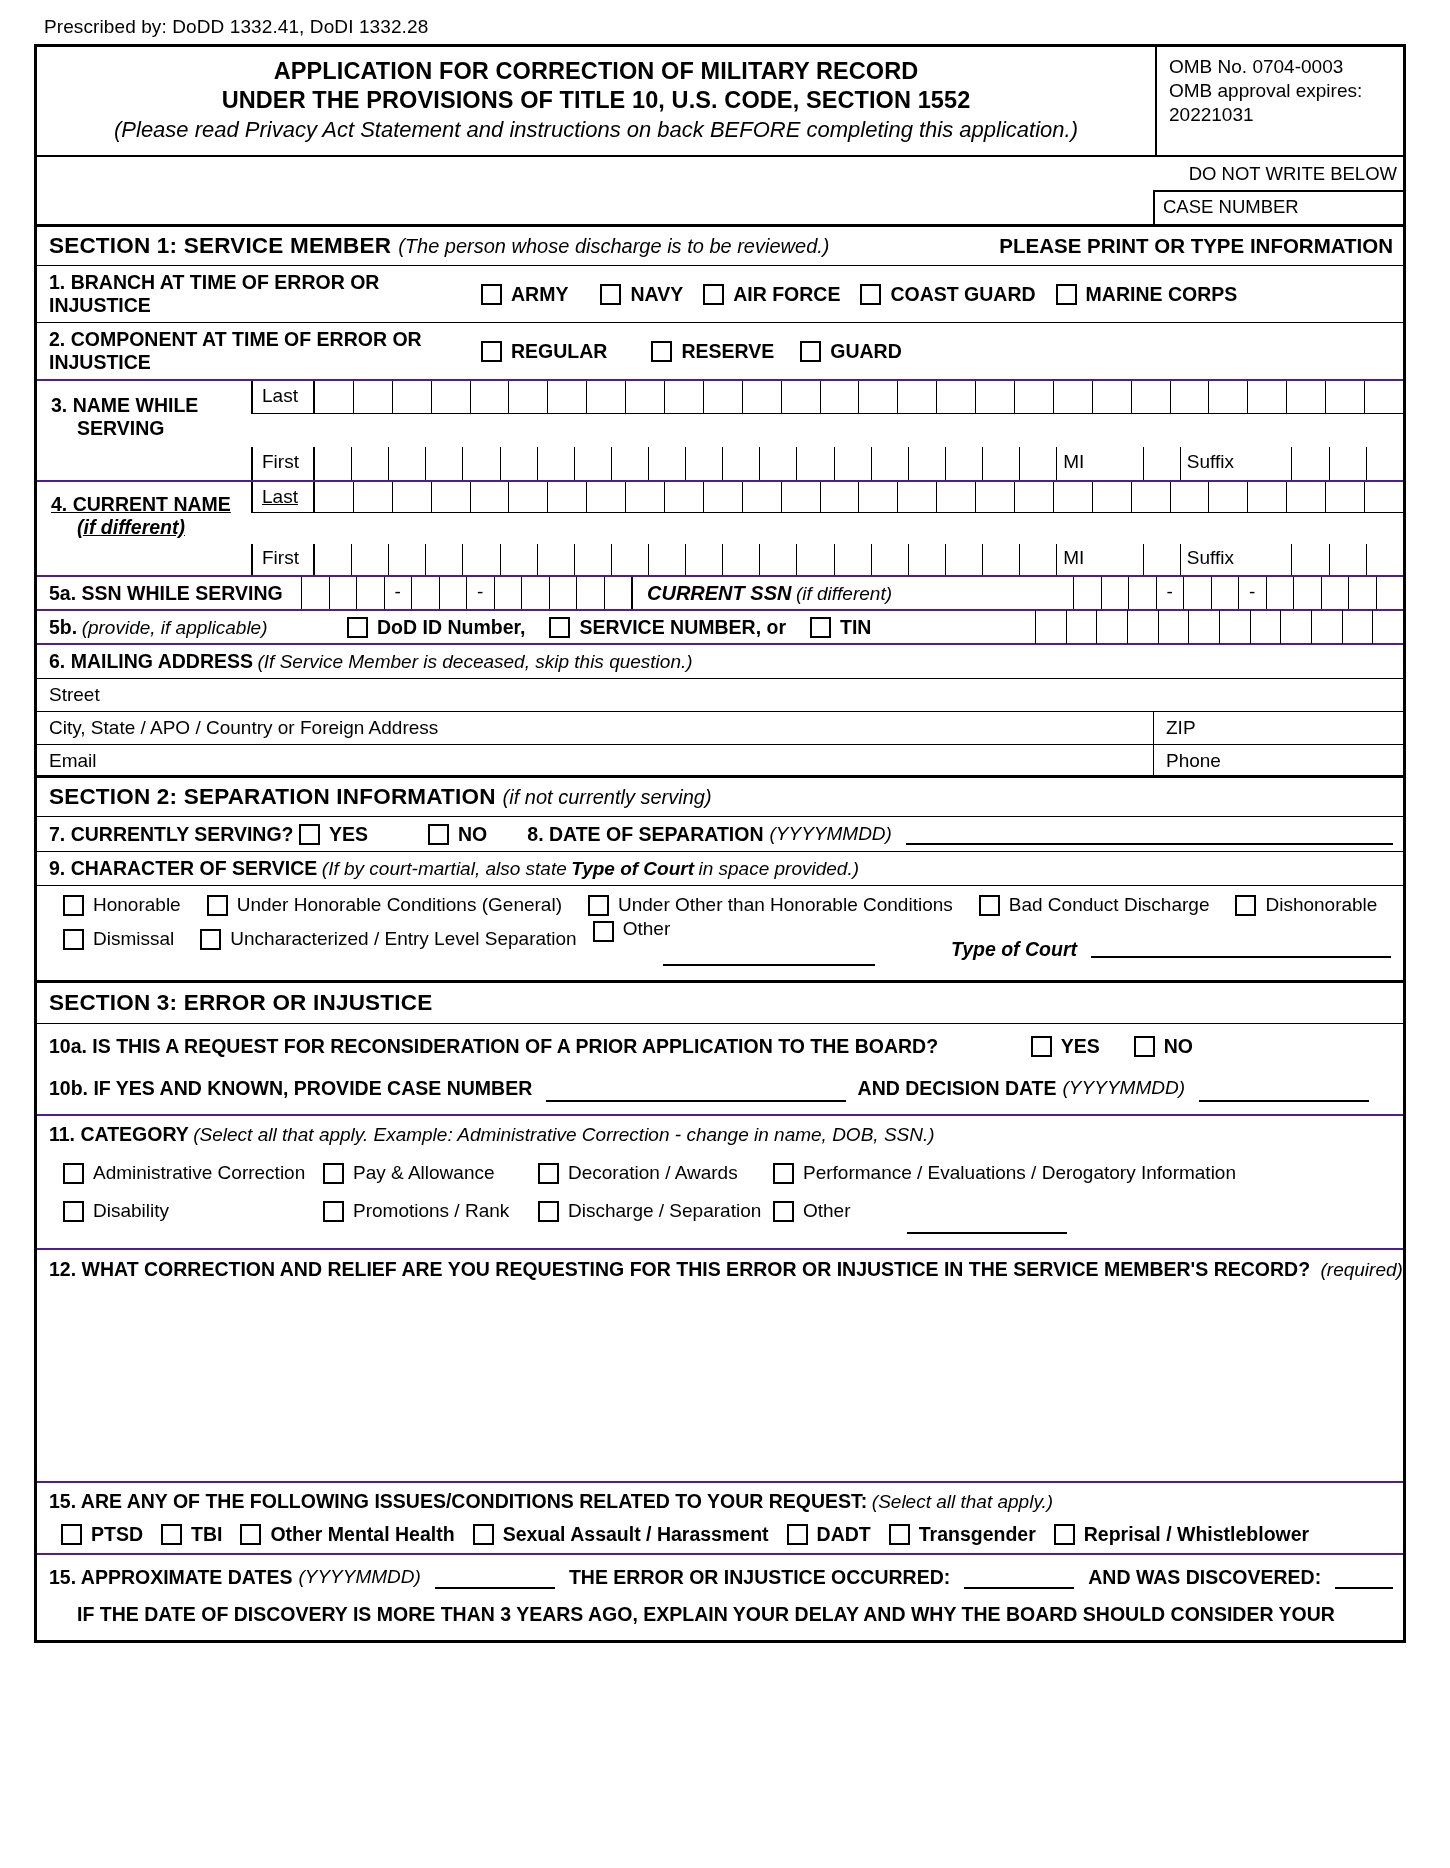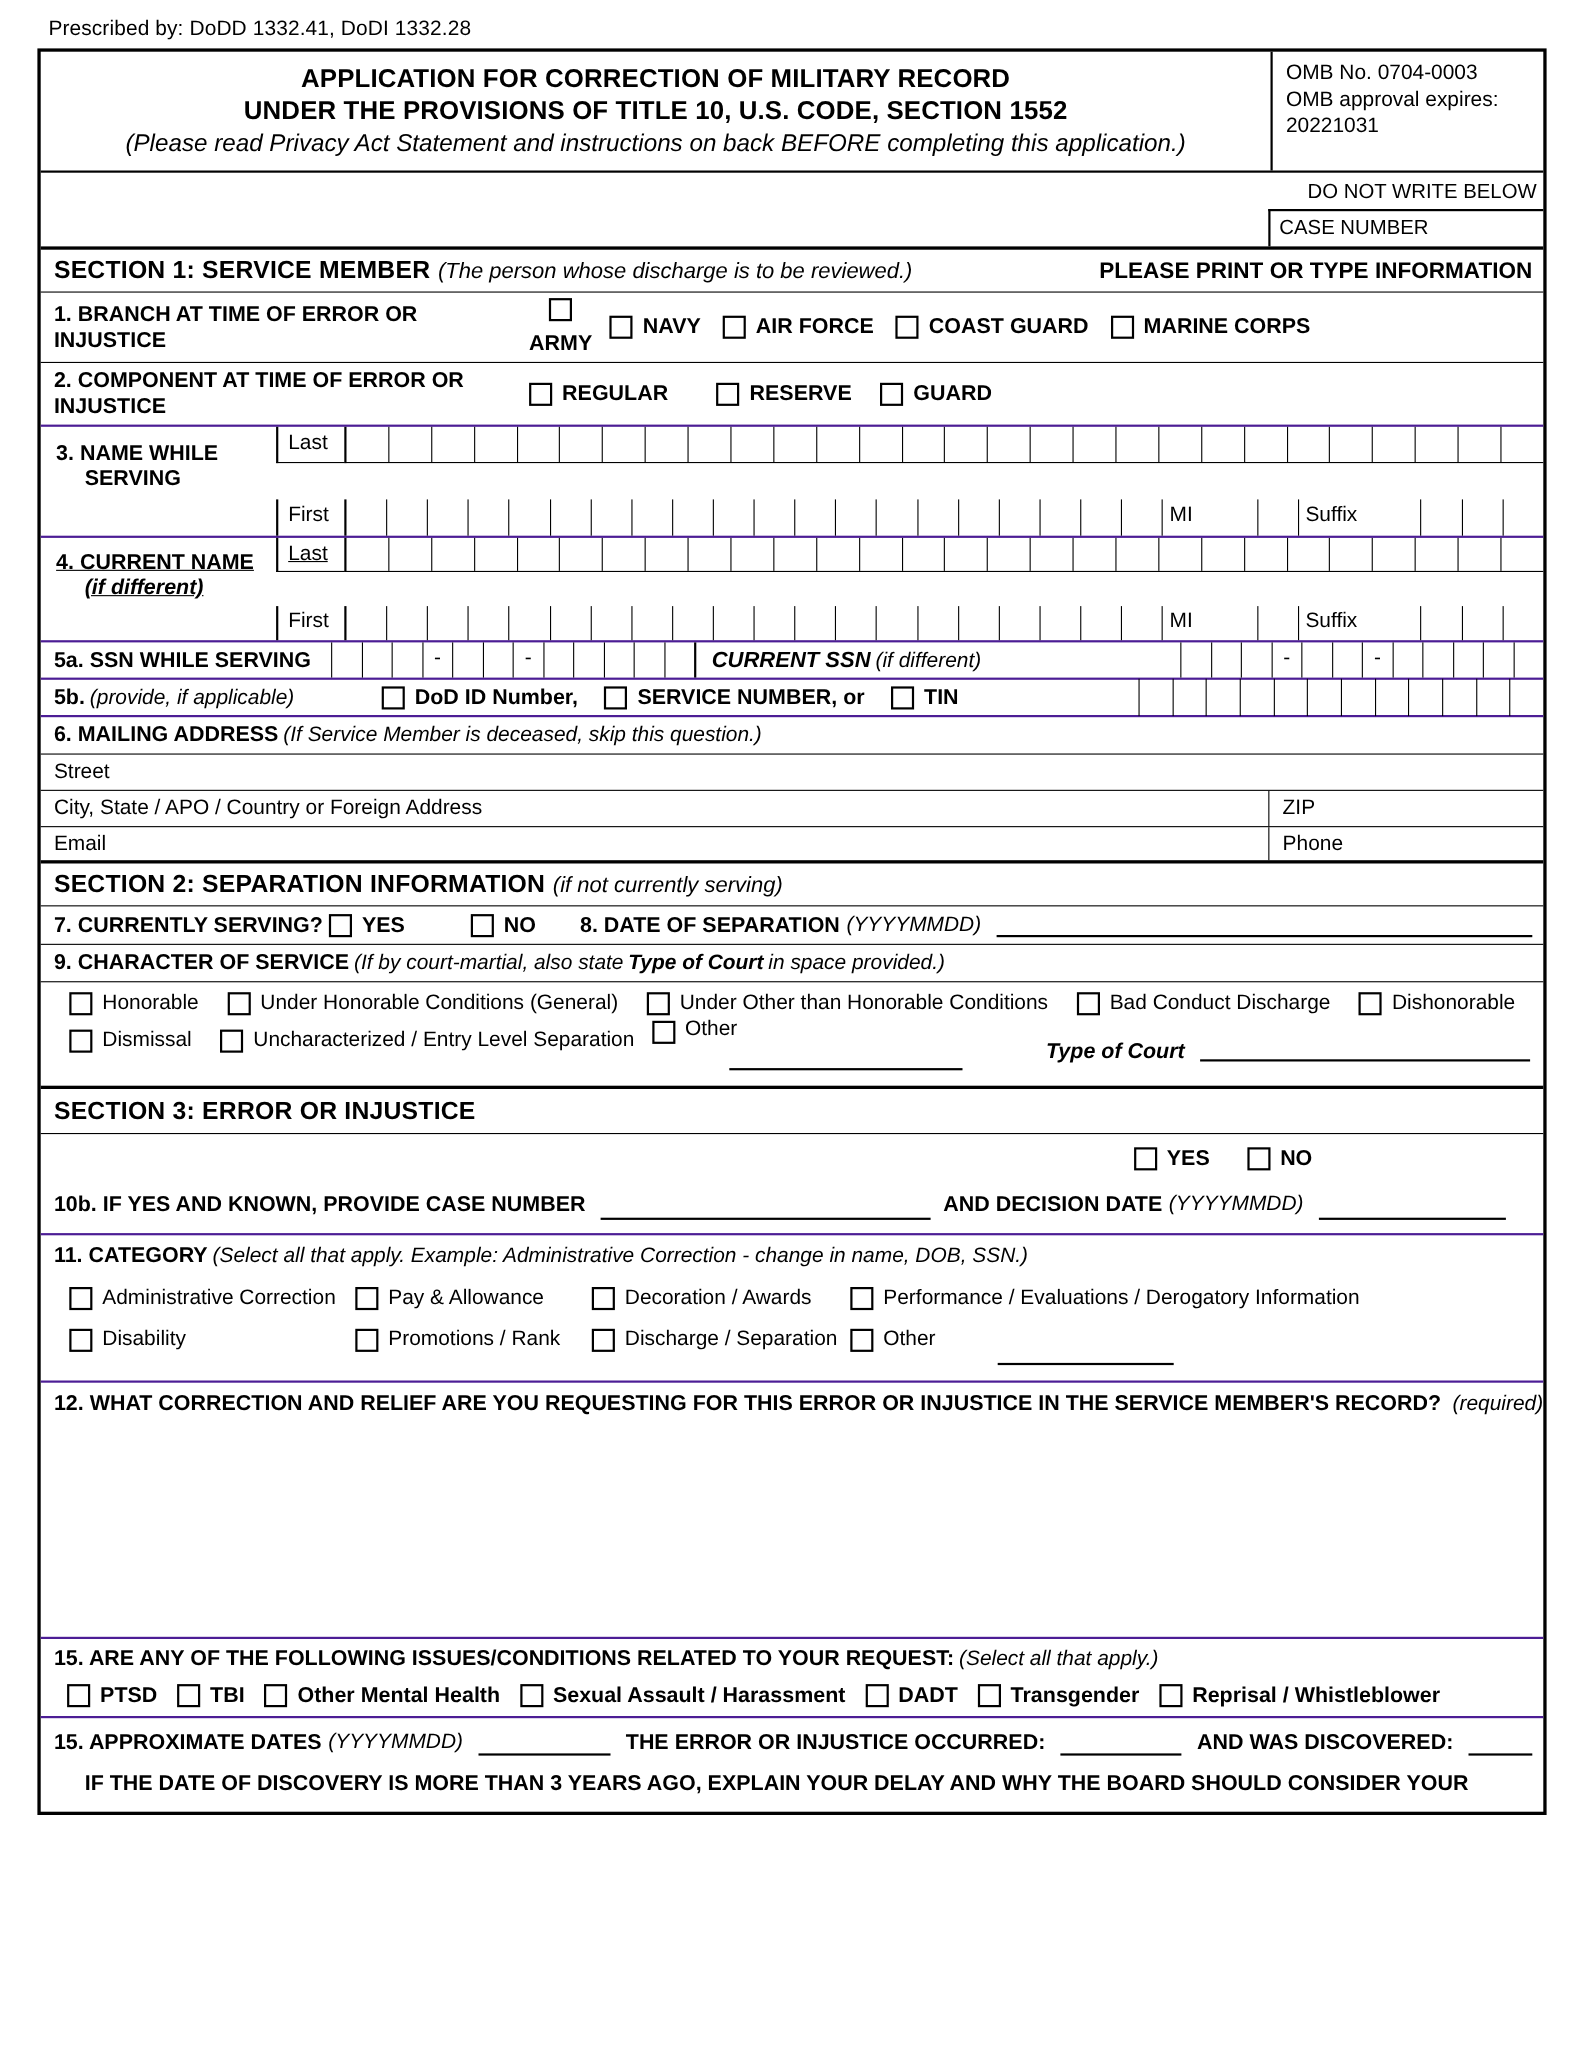--- a/index.html
+++ b/index.html
@@ -145,21 +145,21 @@
     </div>
 
     <div class="sect thinline">
       <span class="t">SECTION 1: SERVICE MEMBER</span>
       <span class="n">(The person whose discharge is to be reviewed.)</span>
       <span class="right">PLEASE PRINT OR TYPE INFORMATION</span>
     </div>
 
     <div class="thinline" style="display:flex; align-items:center; padding:5px 6px 5px 12px;">
       <span class="q" style="width:432px; flex:none;">1. BRANCH AT TIME OF ERROR OR INJUSTICE</span>
-      <span class="cbitem" style="margin-right:16px;flex-direction:column;">
+      <span class="cbitem" style="margin-right:32px;">
         <span class="cb"></span>
         <span class="q">ARMY</span>
       </span>
       <span class="cbitem" style="margin-right:20px;">
         <span class="cb"></span>
         <span class="q">NAVY</span>
       </span>
       <span class="cbitem" style="margin-right:20px;">
         <span class="cb"></span>
         <span class="q">AIR FORCE</span>
@@ -497,20 +497,21 @@
       <span style="flex:1;"></span>
       <span class="bi" style="font-size:19.5px; padding-top:14px;">Type of Court</span>
       <span style="width:300px; border-bottom:2px solid #000; height:34px; margin:0 12px 0 14px;"></span>
     </div>
 
     <div class="sect thinline" style="padding:7px 10px 7px 12px;">
       <span class="t">SECTION 3: ERROR OR INJUSTICE</span>
     </div>
 
     <div style="display:flex; align-items:center; padding:11px 0 8px 12px;">
+      <span class="q">10a. IS THIS A REQUEST FOR RECONSIDERATION OF A PRIOR APPLICATION TO THE BOARD?</span>
       <span style="flex:1;"></span>
       <span class="cbitem" style="margin-right:34px;">
         <span class="cb"></span>
         <span class="q">YES</span>
       </span>
       <span class="cbitem" style="margin-right:210px;">
         <span class="cb"></span>
         <span class="q">NO</span>
       </span>
     </div>

